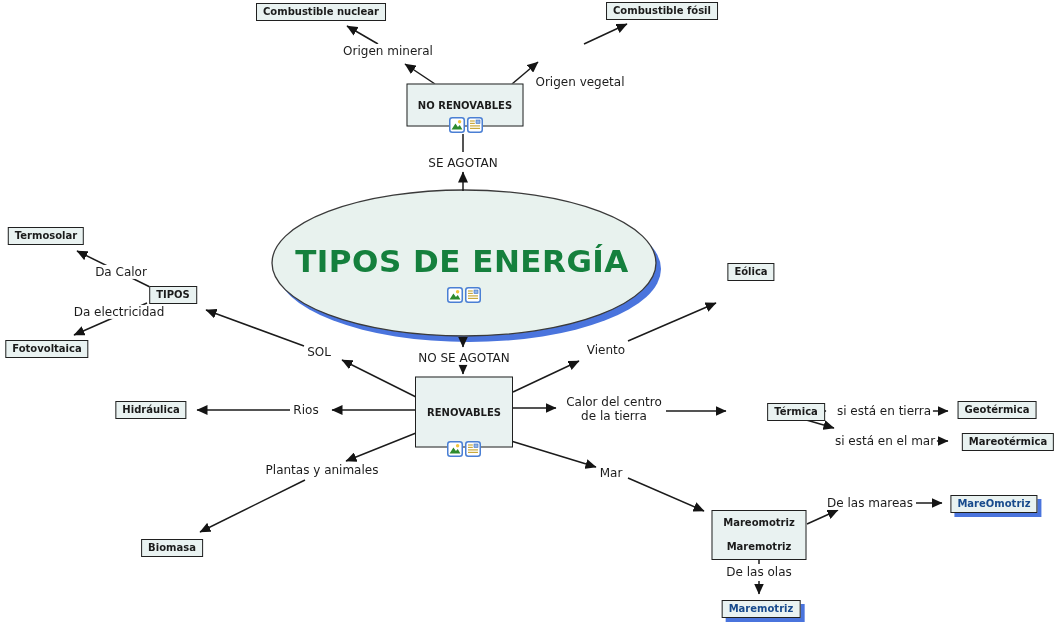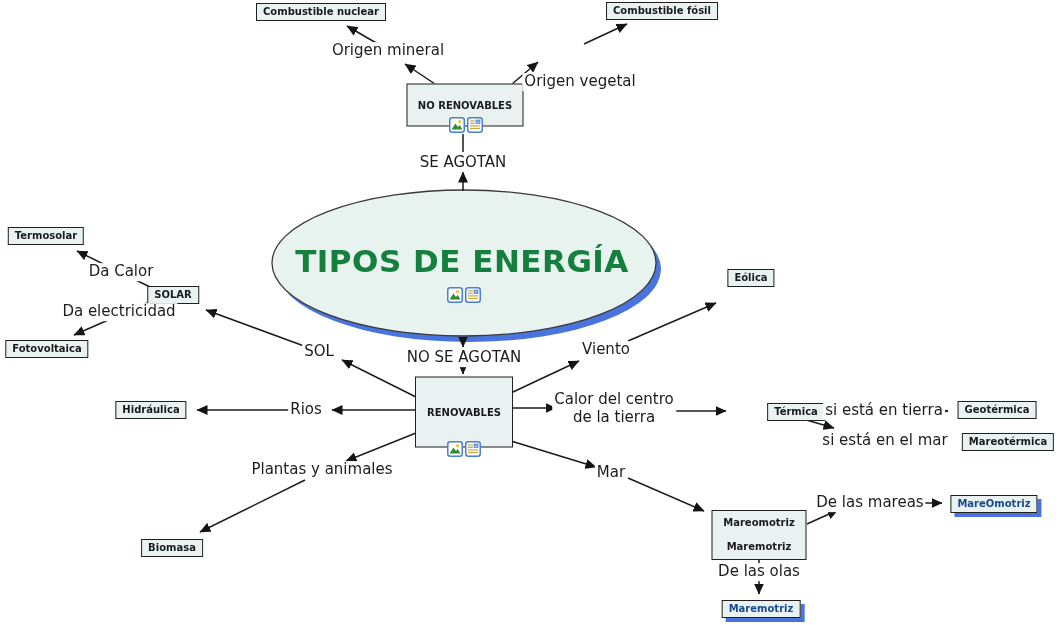--- a/index.html
+++ b/index.html
@@ -13,21 +13,21 @@
     position:absolute; transform:translate(-50%,-50%);
     white-space:pre-line; text-align:center; z-index:2;
   }
   .box {
     background:#e9f2f1; border:1px solid #202020; color:#1b1b1b;
     font-weight:bold; font-size:10px; line-height:1.2;
     padding:2px 6px; box-sizing:border-box;
     display:flex; align-items:center; justify-content:center;
   }
   .label {
-    font-size:15px; color:#1c1c1c; background:#ffffff;
+    font-size:12px; color:#1c1c1c; background:#ffffff;
     padding:0 2px; line-height:1.18;
   }
   .blue { color:#174a8c; box-shadow:4px 4px 0 #4a74dd; }
   .title {
     color:#15803d; font-weight:bold; font-size:31px;
     white-space:nowrap; letter-spacing:0.5px; background:transparent;
   }
   .icon-pair {
     position:absolute; transform:translate(-50%,-50%);
     display:flex; gap:2px; z-index:3; line-height:0;
@@ -49,21 +49,21 @@
   #nd-termosolar          { left:46px;  top:236px; }
   #lb-da-calor            { left:121px; top:272px; }
   #nd-solar               { left:173px; top:295px; }
   #lb-da-electricidad     { left:119px; top:312px; }
   #nd-fotovoltaica        { left:47px;  top:349px; }
   #lb-sol                 { left:319px; top:352px; }
   #nd-hidraulica          { left:151px; top:410px; }
   #lb-rios                { left:306px; top:410px; }
   #lb-plantas             { left:322px; top:470px; }
   #nd-biomasa             { left:172px; top:548px; }
-  #nd-eolica              { left:751px; top:278px; }
+  #nd-eolica              { left:751px; top:272px; }
   #lb-viento              { left:606px; top:350px; }
   #lb-calor-centro        { left:614px; top:409px; }
   #nd-termica             { left:764px; top:412px;margin-left:32px; }
   #lb-si-tierra           { left:884px; top:411px; }
   #nd-geotermica          { left:997px; top:410px; }
   #lb-si-mar              { left:885px; top:441px; }
   #nd-mareotermica        { left:1008px; top:442px; }
   #lb-mar                 { left:611px; top:473px; }
   #nd-mareomotriz-group   { left:759px; top:535px; width:95px; height:50px; }
   #lb-de-las-mareas       { left:870px; top:503px; }
@@ -118,21 +118,21 @@
       <line x1="759" y1="560" x2="759" y2="564"></line>
       <line x1="759" y1="581" x2="759" y2="594" marker-end="url(#ah)"></line>
     </g>
   </svg>
 
   <div class="node box" id="nd-combustible-nuclear">Combustible nuclear</div>
   <div class="node box" id="nd-combustible-fosil">Combustible fósil</div>
   <div class="node box" id="nd-no-renovables">NO RENOVABLES</div>
   <div class="node box" id="nd-renovables">RENOVABLES</div>
   <div class="node box" id="nd-termosolar">Termosolar</div>
-  <div class="node box" id="nd-solar">SOLAR</div>
+  <div class="node box" id="nd-solar">TIPOS</div>
   <div class="node box" id="nd-fotovoltaica">Fotovoltaica</div>
   <div class="node box" id="nd-hidraulica">Hidráulica</div>
   <div class="node box" id="nd-biomasa">Biomasa</div>
   <div class="node box" id="nd-eolica">Eólica</div>
   <div class="node box" id="nd-termica">Térmica</div>
   <div class="node box" id="nd-geotermica">Geotérmica</div>
   <div class="node box" id="nd-mareotermica">Mareotérmica</div>
   <div class="node box" id="nd-mareomotriz-group">Mareomotriz
 
 Maremotriz</div>

